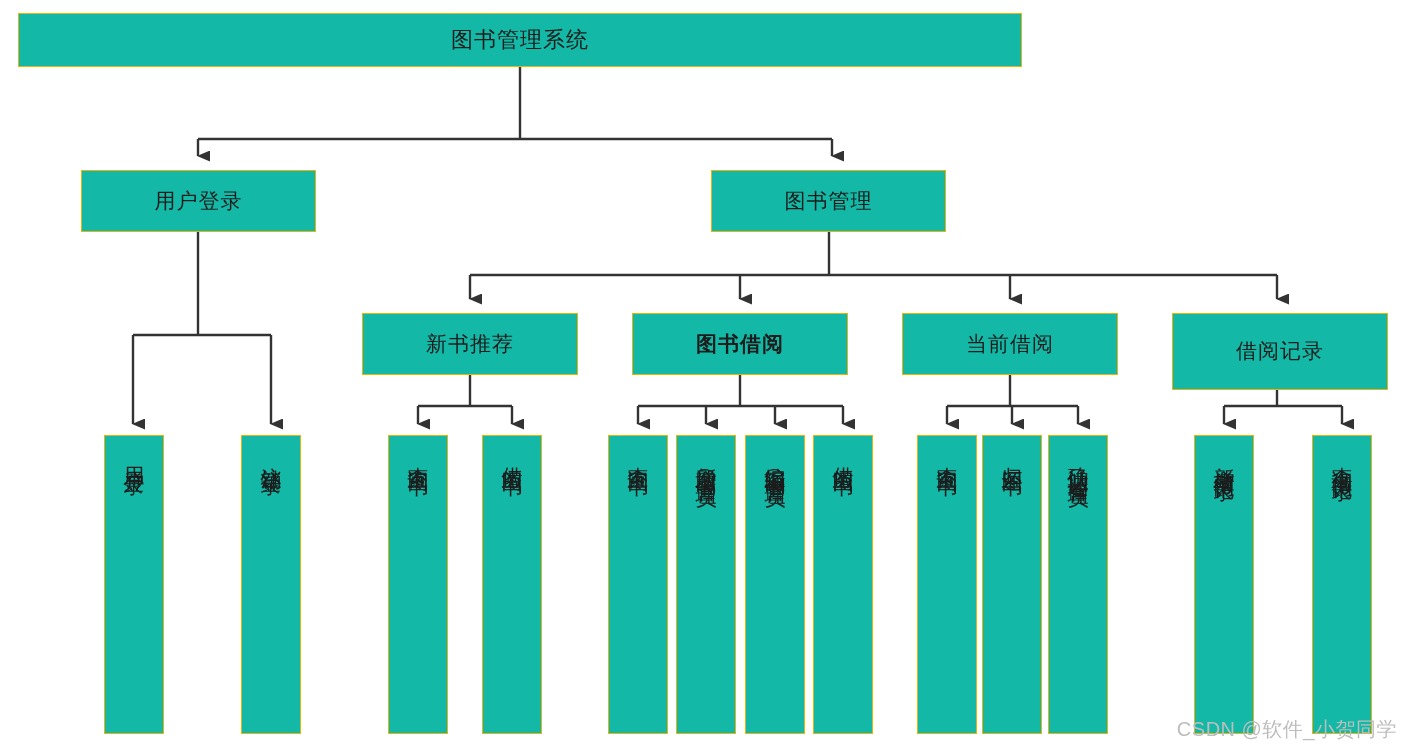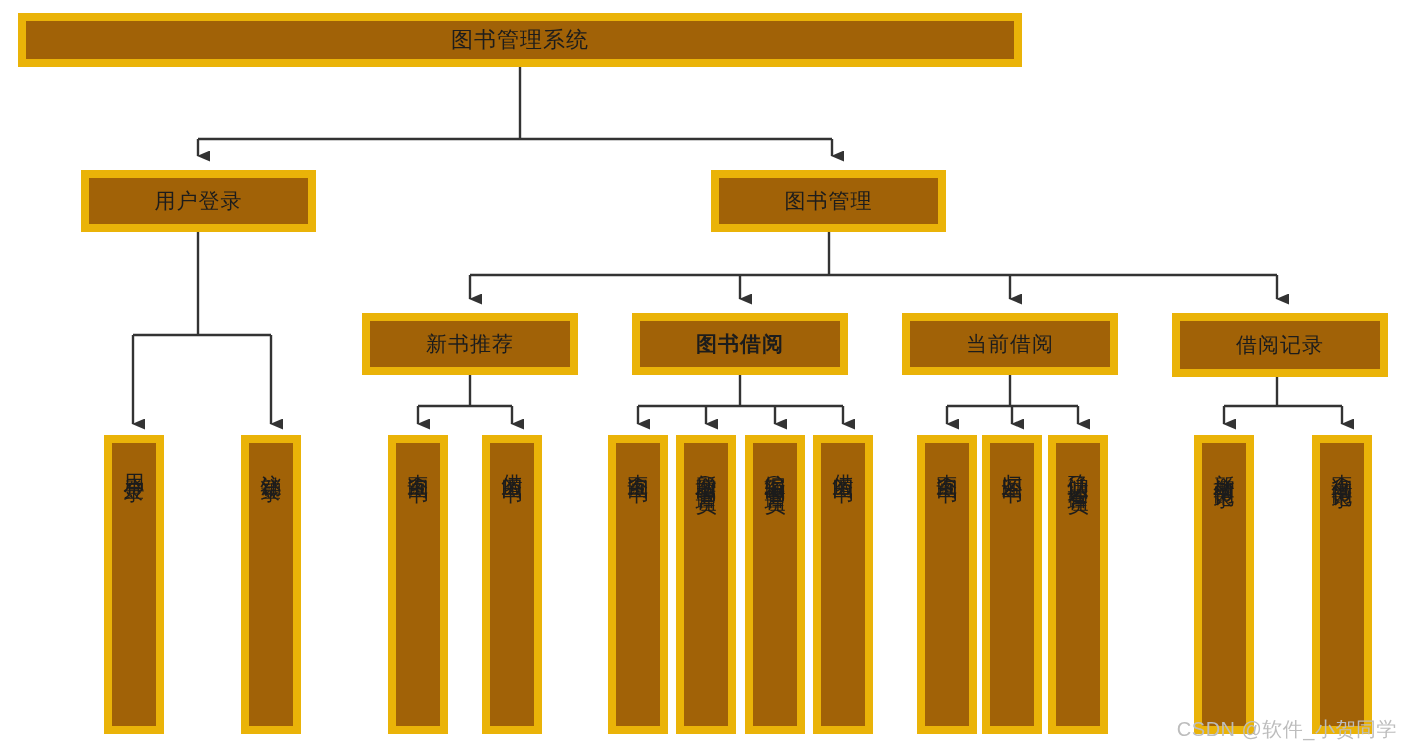--- a/index.html
+++ b/index.html
@@ -1,19 +1,19 @@
 <!DOCTYPE html>
 <html><head>
 <meta charset="utf-8">
 <style>
   html,body{margin:0;padding:0;background:#ffffff;}
   body{width:1405px;height:747px;overflow:hidden;font-family:"Liberation Sans","DejaVu Sans",sans-serif;}
   #canvas{position:relative;width:1405px;height:747px;background:#fff;}
   svg.wires{position:absolute;left:0;top:0;width:1405px;height:747px;}
-  .node{position:absolute;box-sizing:border-box;background:#a16207;border:8px solid #eab308;
+  .node{position:absolute;box-sizing:border-box;background:#14b8a6;border:1px solid #eab308;
         display:flex;align-items:center;justify-content:center;text-align:center;}
   .node .lbl{color:#1c1c1c;font-size:21px;line-height:1.25;letter-spacing:1px;white-space:nowrap;}
   .node.root .lbl{font-size:22px;}
   .node.leaf{align-items:flex-start;justify-content:center;padding-top:14px;}
   .node.leaf .lbl{writing-mode:vertical-rl;text-orientation:upright;font-size:21px;
         line-height:1.05;letter-spacing:3px;white-space:normal;}
   .watermark{position:absolute;right:8px;bottom:4px;color:#bdbdbd;font-size:20px;
         letter-spacing:0.5px;white-space:nowrap;}
 </style>
 </head>
@@ -84,21 +84,21 @@
 
   <div class="node" style="left:362px;top:313px;width:216px;height:62px;text-align:right;">
     <span class="lbl">新书推荐</span>
   </div>
   <div class="node" style="left:632px;top:313px;width:216px;height:62px;font-weight:bold;">
     <span class="lbl">图书借阅</span>
   </div>
   <div class="node" style="left:902px;top:313px;width:216px;height:62px;">
     <span class="lbl">当前借阅</span>
   </div>
-  <div class="node" style="left:1172px;top:313px;width:216px;height:64px;">
+  <div class="node" style="left:1172px;top:313px;width:216px;height:77px;">
     <span class="lbl">借阅记录</span>
   </div>
 
   <div class="node leaf" style="left:104px;top:435px;width:60px;height:299px;">
     <span class="lbl">用户登录</span>
   </div>
   <div class="node leaf" style="left:241px;top:435px;width:60px;height:299px;">
     <span class="lbl">注销登录</span>
   </div>
 

